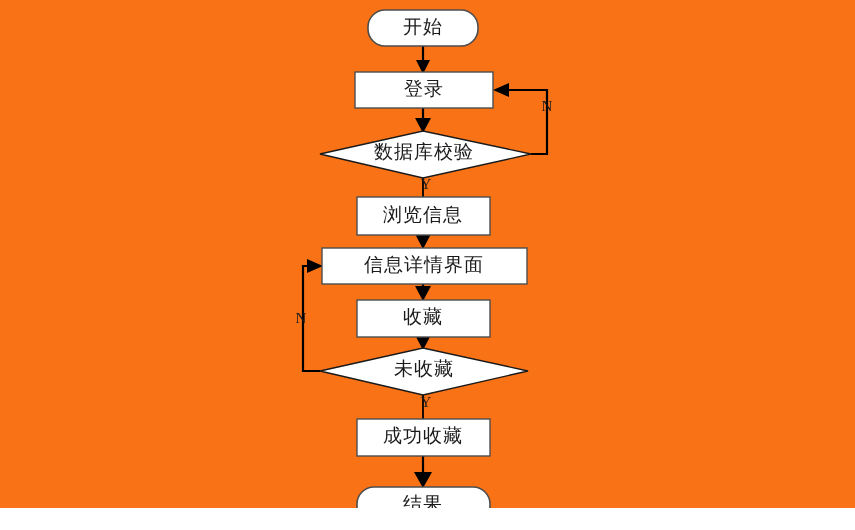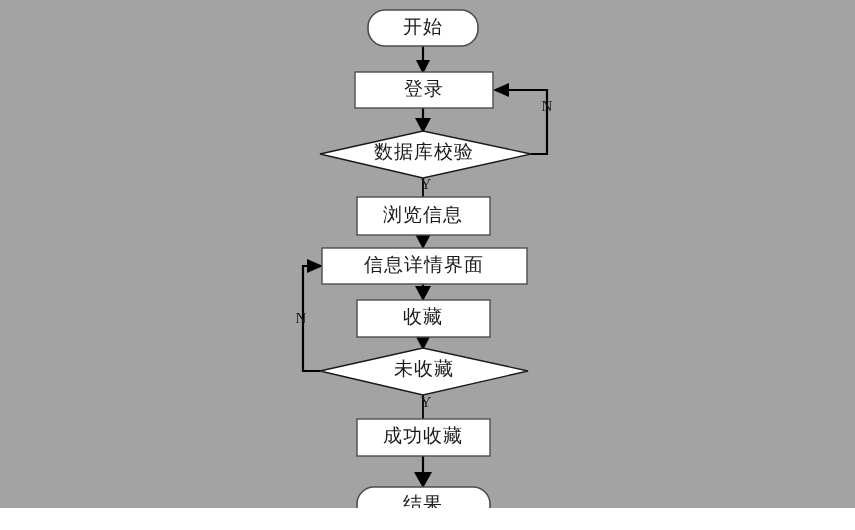--- a/index.html
+++ b/index.html
@@ -7,21 +7,21 @@
     padding: 0;
     background: #ffffff;
   }
   body {
     font-family: "Liberation Serif", "DejaVu Serif", serif;
   }
   #flow-root {
     position: relative;
     width: 855px;
     height: 508px;
-    background: #a3a3a3;
+    background: #f97316;
     overflow: hidden;
   }
   #flow-svg {
     position: absolute;
     left: 0;
     top: 0;
     width: 855px;
     height: 530px;
     display: block;
   }

